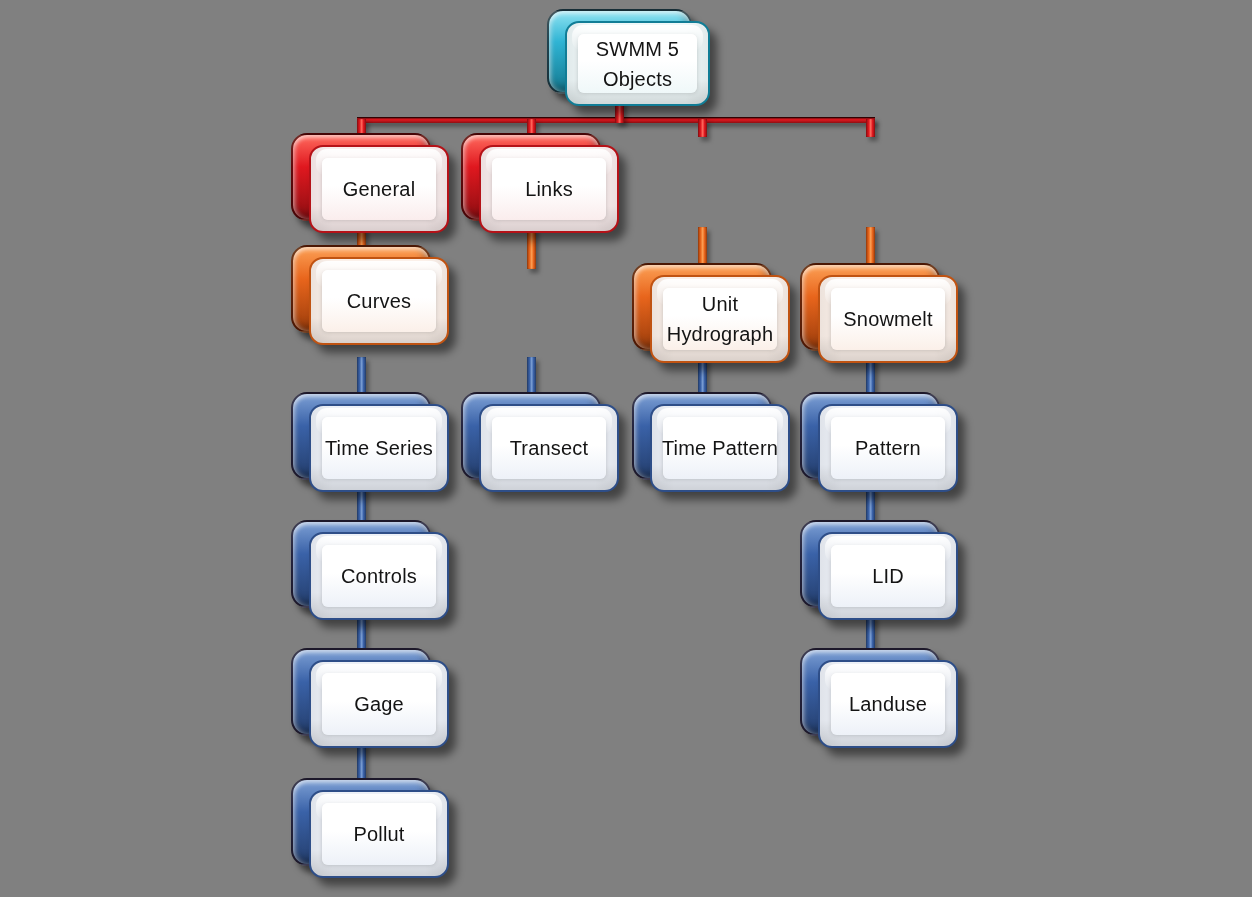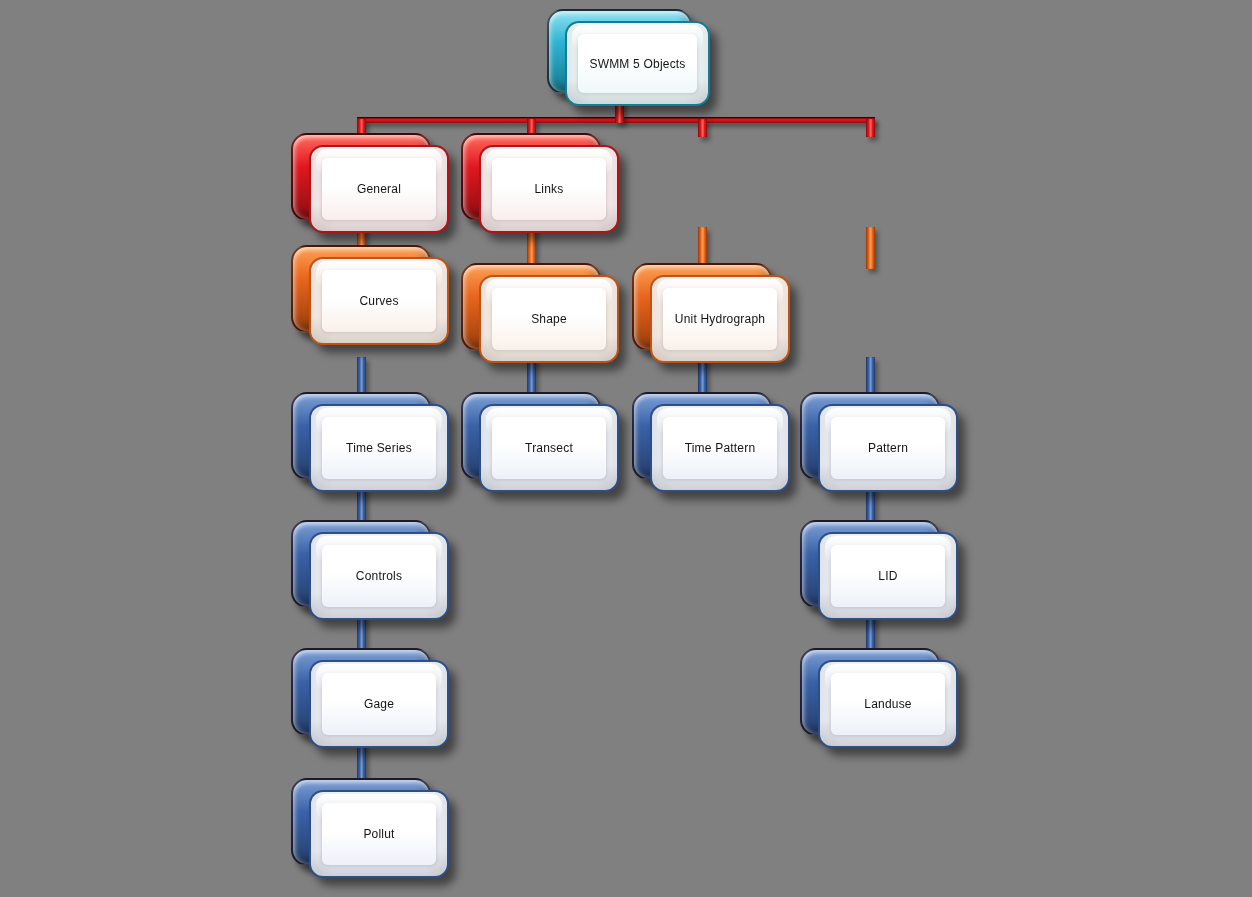--- a/index.html
+++ b/index.html
@@ -38,21 +38,21 @@
     position:absolute;left:5px;right:5px;top:2px;height:32%;border-radius:11px;
     background:linear-gradient(to bottom, rgba(255,255,255,0.95), rgba(255,255,255,0));
     z-index:1;
   }
   .panel{
     position:absolute;left:11px;right:11px;top:11px;bottom:11px;border-radius:6px;
     background:linear-gradient(to bottom, #ffffff 0%, #ffffff 45%, var(--tint) 100%);
     box-shadow:0 0 4px rgba(0,0,0,0.18), inset 0 1px 1px rgba(255,255,255,0.9);
   }
   .label{
-    position:relative;z-index:2;font-size:12px;line-height:1.5;
+    position:relative;z-index:2;font-size:20px;line-height:1.5;
     color:#141414;padding:0 8px;letter-spacing:0.2px;
   }
   .vconn{
     position:absolute;width:9px;
     box-shadow:3px 4px 4px rgba(0,0,0,0.35), inset 0 0 1px rgba(0,0,0,0.55);
   }
   .rail{
     position:absolute;
     box-shadow:3px 4px 4px rgba(0,0,0,0.35), inset 0 1px 0 rgba(0,0,0,0.45);
   }
@@ -140,28 +140,20 @@
         </div>
       </div>
       <div class="node" style="left: 461px; top: 133px; text-decoration: underline; --w: 140px; --h: 88px; --cl: #FF6A5E; --cb: #E0181F; --cd: #8E0E12; --fb: #B51218; --tint: #FAEDED;">
         <div class="back"></div>
         <div class="front">
           <div class="gloss"></div>
           <div class="panel"></div>
           <span class="label">Links</span>
         </div>
       </div>
-      <div class="node" style="left: 461px; top: 263px; --w: 140px; --h: 88px; --cl: #FCA055; --cb: #E8651C; --cd: #9C3D0C; --fb: #C05312; --tint: #FBF0E9;">
-        <div class="back"></div>
-        <div class="front">
-          <div class="gloss"></div>
-          <div class="panel"></div>
-          <span class="label">Shape</span>
-        </div>
-      </div>
       <div class="node" style="left: 461px; top: 392px; --w: 140px; --h: 88px; --cl: #7C9FD4; --cb: #3A62A8; --cd: #253F6E; --fb: #2E4E88; --tint: #EDF1F8;">
         <div class="back"></div>
         <div class="front">
           <div class="gloss"></div>
           <div class="panel"></div>
           <span class="label">Transect</span>
         </div>
       </div>
       <div class="node" style="left: 632px; top: 263px; --w: 140px; --h: 88px; --cl: #FCA055; --cb: #E8651C; --cd: #9C3D0C; --fb: #C05312; --tint: #FBF0E9;">
         <div class="back"></div>
@@ -170,20 +162,28 @@
           <div class="panel"></div>
           <span class="label">Unit Hydrograph</span>
         </div>
       </div>
       <div class="node" style="left: 632px; top: 392px; --w: 140px; --h: 88px; --cl: #7C9FD4; --cb: #3A62A8; --cd: #253F6E; --fb: #2E4E88; --tint: #EDF1F8;">
         <div class="back"></div>
         <div class="front">
           <div class="gloss"></div>
           <div class="panel"></div>
           <span class="label">Time Pattern</span>
+        </div>
+      </div>
+      <div class="node" style="left: 800px; top: 263px; --w: 140px; --h: 88px; --cl: #FCA055; --cb: #E8651C; --cd: #9C3D0C; --fb: #C05312; --tint: #FBF0E9;">
+        <div class="back"></div>
+        <div class="front">
+          <div class="gloss"></div>
+          <div class="panel"></div>
+          <span class="label">Snowmelt</span>
         </div>
       </div>
       <div class="node" style="left: 800px; top: 392px; --w: 140px; --h: 88px; --cl: #7C9FD4; --cb: #3A62A8; --cd: #253F6E; --fb: #2E4E88; --tint: #EDF1F8;">
         <div class="back"></div>
         <div class="front">
           <div class="gloss"></div>
           <div class="panel"></div>
           <span class="label">Pattern</span>
         </div>
       </div>

